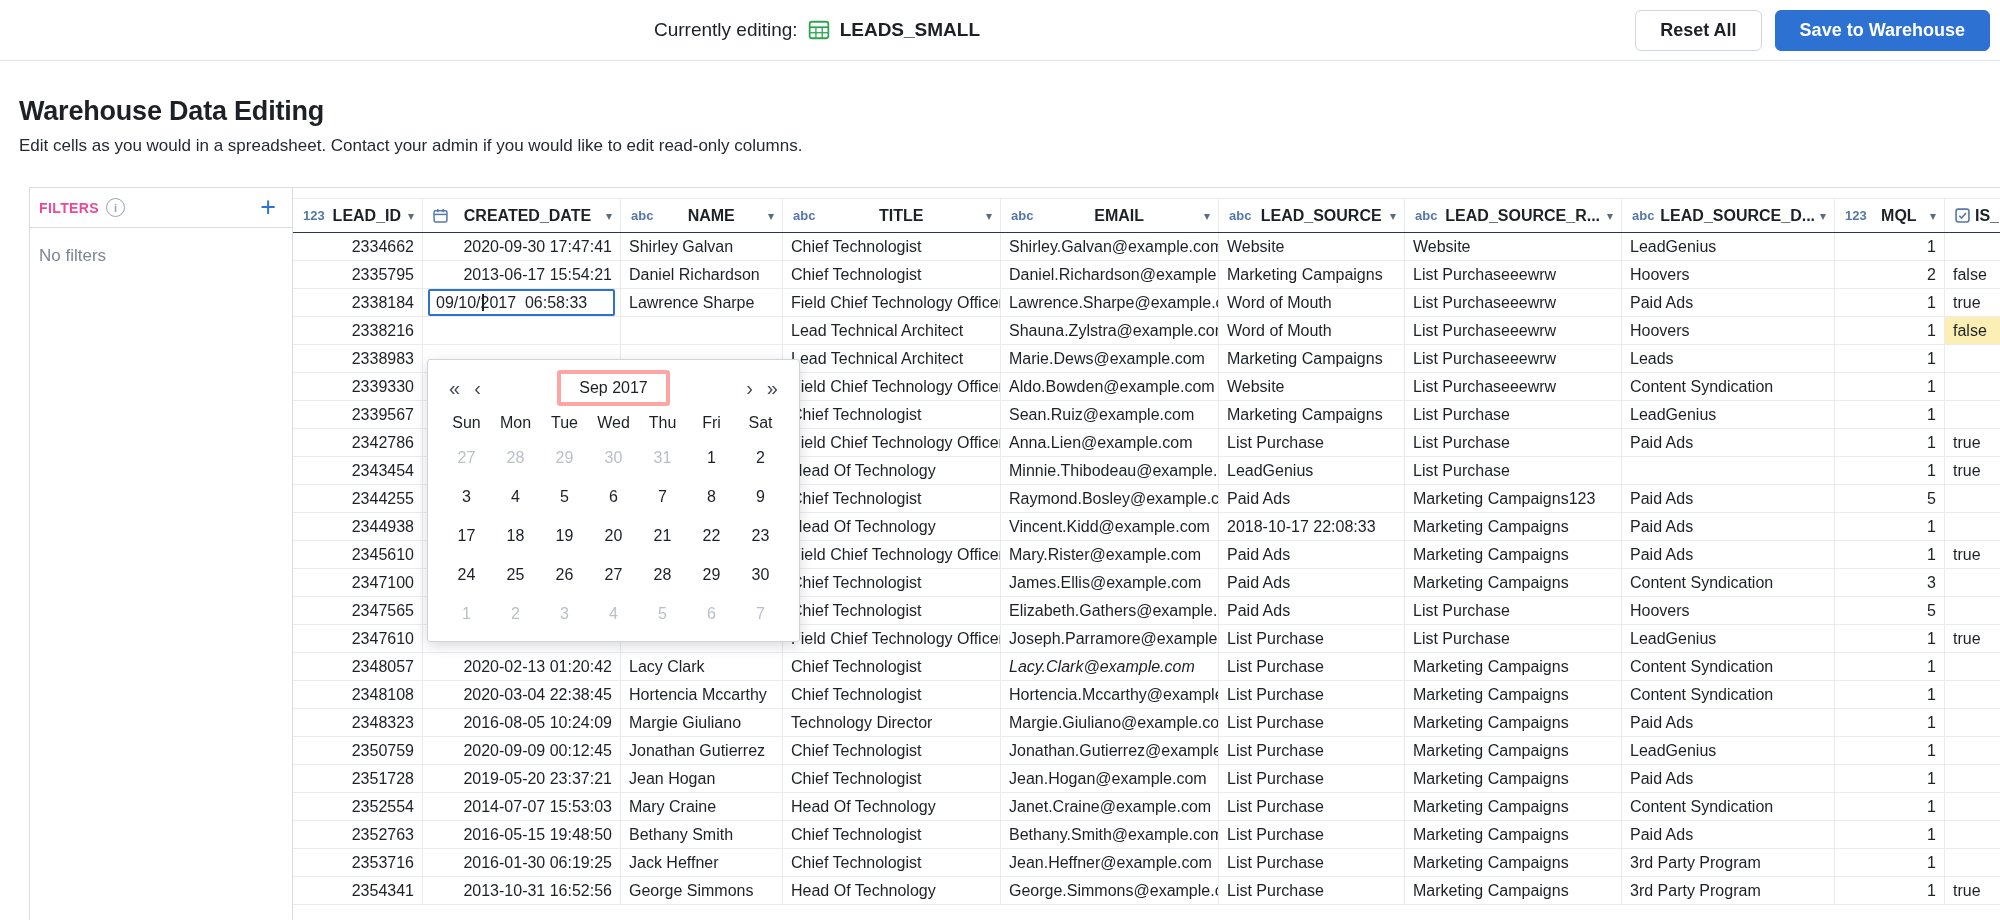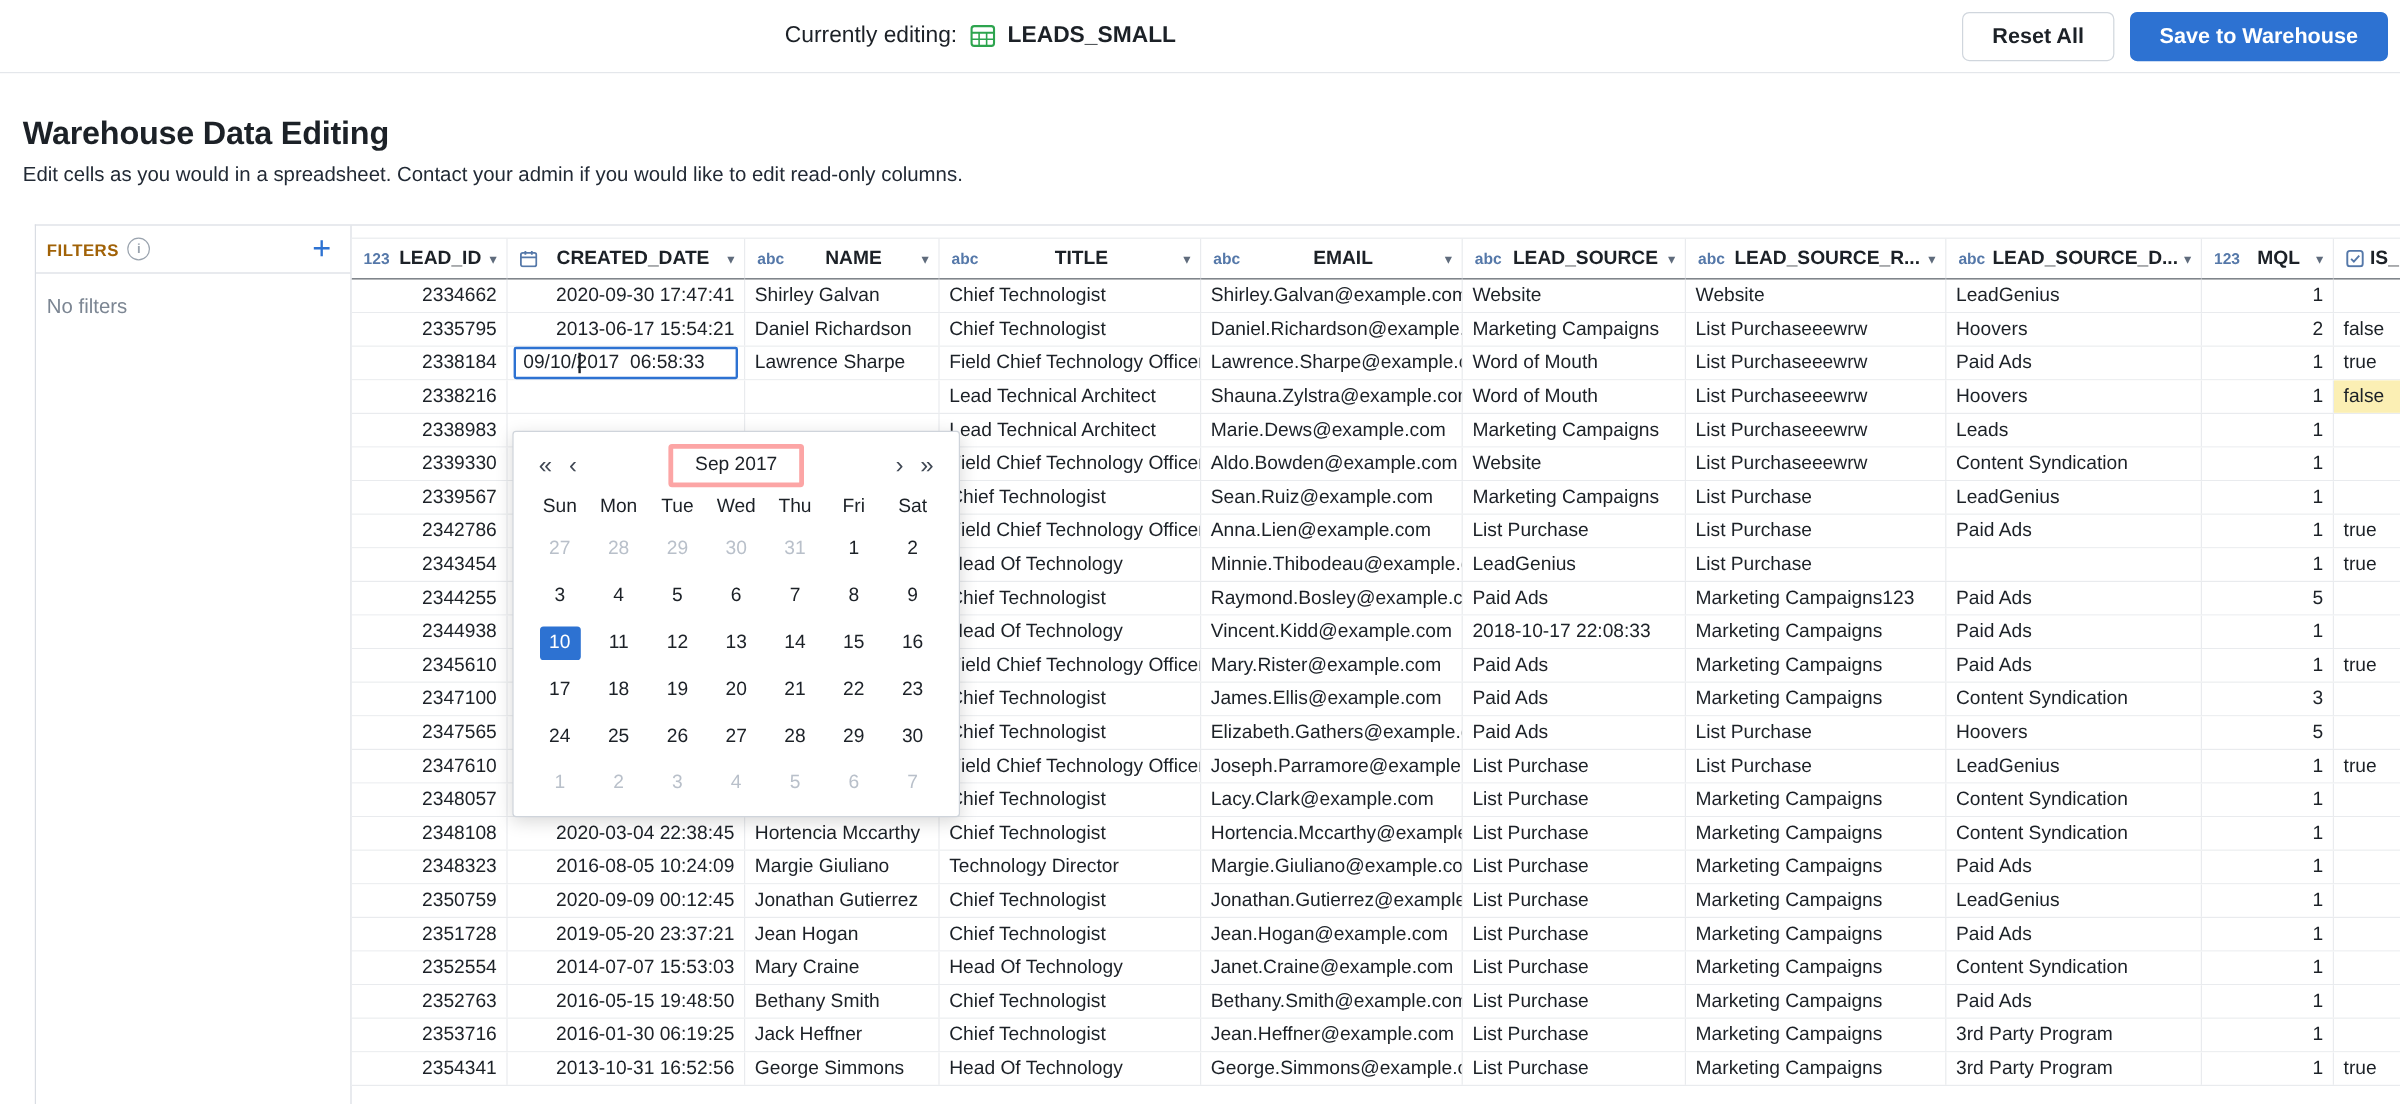--- a/index.html
+++ b/index.html
@@ -18,21 +18,21 @@
        font-family:"Liberation Sans","DejaVu Sans",sans-serif;}
   .btn.primary{background:#2d72d2;border-color:#2d72d2;color:#fff;}
   
   .page-header{padding:34px 0 0 19px;}
   .page-header h1{margin:0;font-size:27px;line-height:32px;font-weight:700;letter-spacing:-0.2px;}
   .page-header p{margin:8px 0 0 0;font-size:17px;line-height:22px;color:#222a35;}
   
   .main{position:absolute;left:29px;top:187px;right:0;bottom:0;border-top:1px solid #d9dde3;border-left:1px solid #d9dde3;display:flex;background:#fff;}
   .sidebar{width:262px;flex-shrink:0;border-right:1px solid #d9dde3;}
   .sidebar-head{height:39px;display:flex;align-items:center;gap:7px;padding:0 16px 0 9px;border-bottom:1px solid #d9dde3;}
-  .filters-label{font-size:14px;font-weight:700;color:#a16207;letter-spacing:0.4px;}
+  .filters-label{font-size:14px;font-weight:700;color:#ec4899;letter-spacing:0.4px;}
   .info-circ{width:17px;height:17px;border:1px solid #9aa3ae;border-radius:50%;color:#9aa3ae;
              font-size:11px;display:inline-flex;align-items:center;justify-content:center;font-weight:700;}
   .add-filter{margin-left:auto;background:none;border:none;color:#2d72d2;font-size:27px;font-weight:300;line-height:1;cursor:pointer;padding:0;}
   .no-filters{padding:18px 0 0 9px;font-size:17px;color:#7c8693;}
   
   .table-area{flex:1;display:flex;flex-direction:column;overflow:hidden;}
   .table-toolbar{height:39px;flex-shrink:0;display:flex;align-items:center;gap:18px;padding-left:18px;border-bottom:1px solid #d9dde3;}
   .tool-btn{display:inline-flex;align-items:center;justify-content:center;cursor:pointer;}
   .summary{margin-left:auto;font-size:17px;white-space:nowrap;color:#1c2127;}
   
@@ -353,21 +353,21 @@
           <div class="td" style="width: 217px;">List Purchase</div>
           <div class="td" style="width: 213px;">LeadGenius</div>
           <div class="td right" style="width: 110px;">1</div>
           <div class="td" style="width: 160px;">true</div>
         </div>
         <div class="tr">
           <div class="td right" style="width: 130px;">2348057</div>
           <div class="td right" style="width: 198px;">2020-02-13 01:20:42</div>
           <div class="td" style="width: 162px;">Lacy Clark</div>
           <div class="td" style="width: 218px;">Chief Technologist</div>
-          <div class="td" style="width: 218px;">Lacy.Clark@example.com</div>
+          <div class="td" style="width: 218px; font-style: italic;">Lacy.Clark@example.com</div>
           <div class="td" style="width: 186px;">List Purchase</div>
           <div class="td" style="width: 217px;">Marketing Campaigns</div>
           <div class="td" style="width: 213px;">Content Syndication</div>
           <div class="td right" style="width: 110px;">1</div>
           <div class="td" style="width: 160px;"></div>
         </div>
         <div class="tr">
           <div class="td right" style="width: 130px;">2348108</div>
           <div class="td right" style="width: 198px;">2020-03-04 22:38:45</div>
           <div class="td" style="width: 162px;">Hortencia Mccarthy</div>
@@ -525,43 +525,20 @@
           <span class="dv">7</span>
         </span>
         <span class="day">
           <span class="dv">8</span>
         </span>
         <span class="day">
           <span class="dv">9</span>
         </span>
       </div>
       <div class="dp-week">
-        <span class="day selected">
-          <span class="dv">10</span>
-        </span>
-        <span class="day">
-          <span class="dv">11</span>
-        </span>
-        <span class="day">
-          <span class="dv">12</span>
-        </span>
-        <span class="day">
-          <span class="dv">13</span>
-        </span>
-        <span class="day">
-          <span class="dv">14</span>
-        </span>
-        <span class="day">
-          <span class="dv">15</span>
-        </span>
-        <span class="day">
-          <span class="dv">16</span>
-        </span>
-      </div>
-      <div class="dp-week">
         <span class="day">
           <span class="dv">17</span>
         </span>
         <span class="day">
           <span class="dv">18</span>
         </span>
         <span class="day">
           <span class="dv">19</span>
         </span>
         <span class="day">

